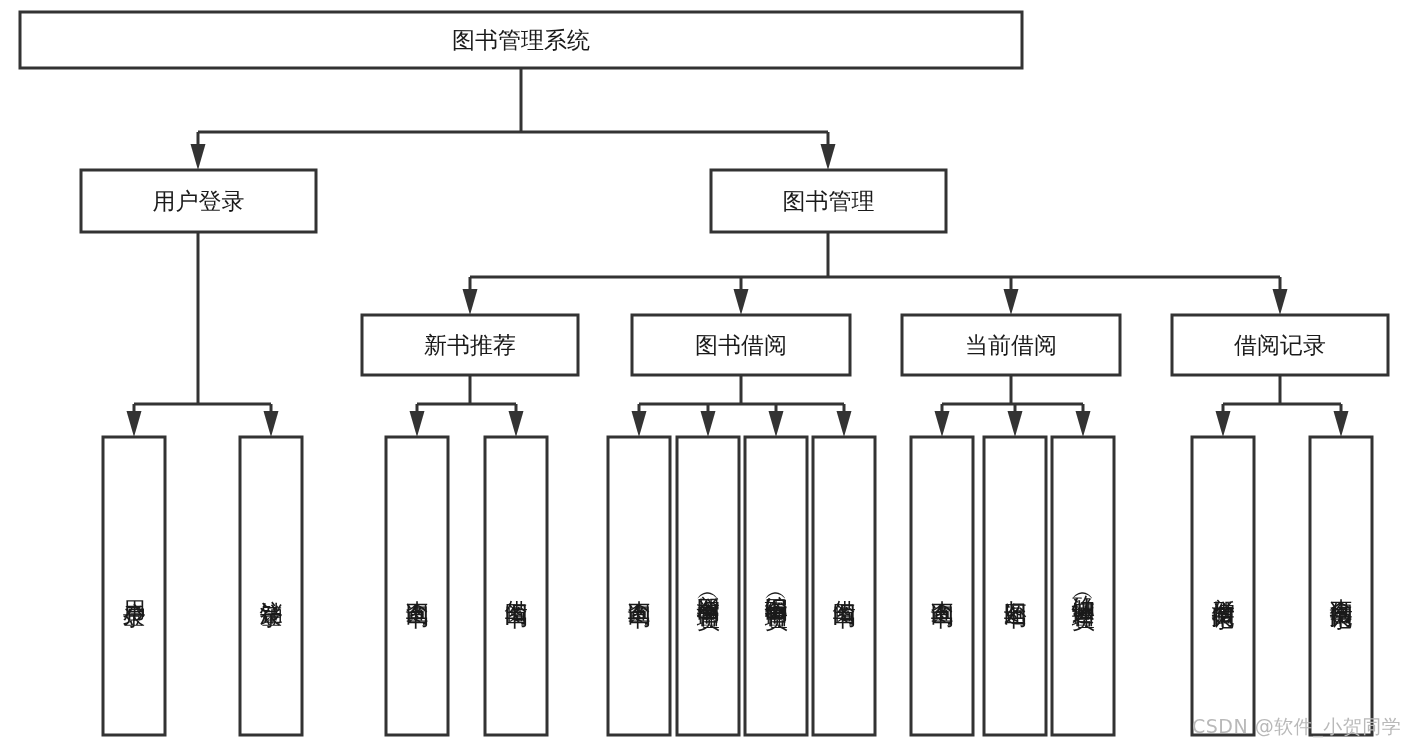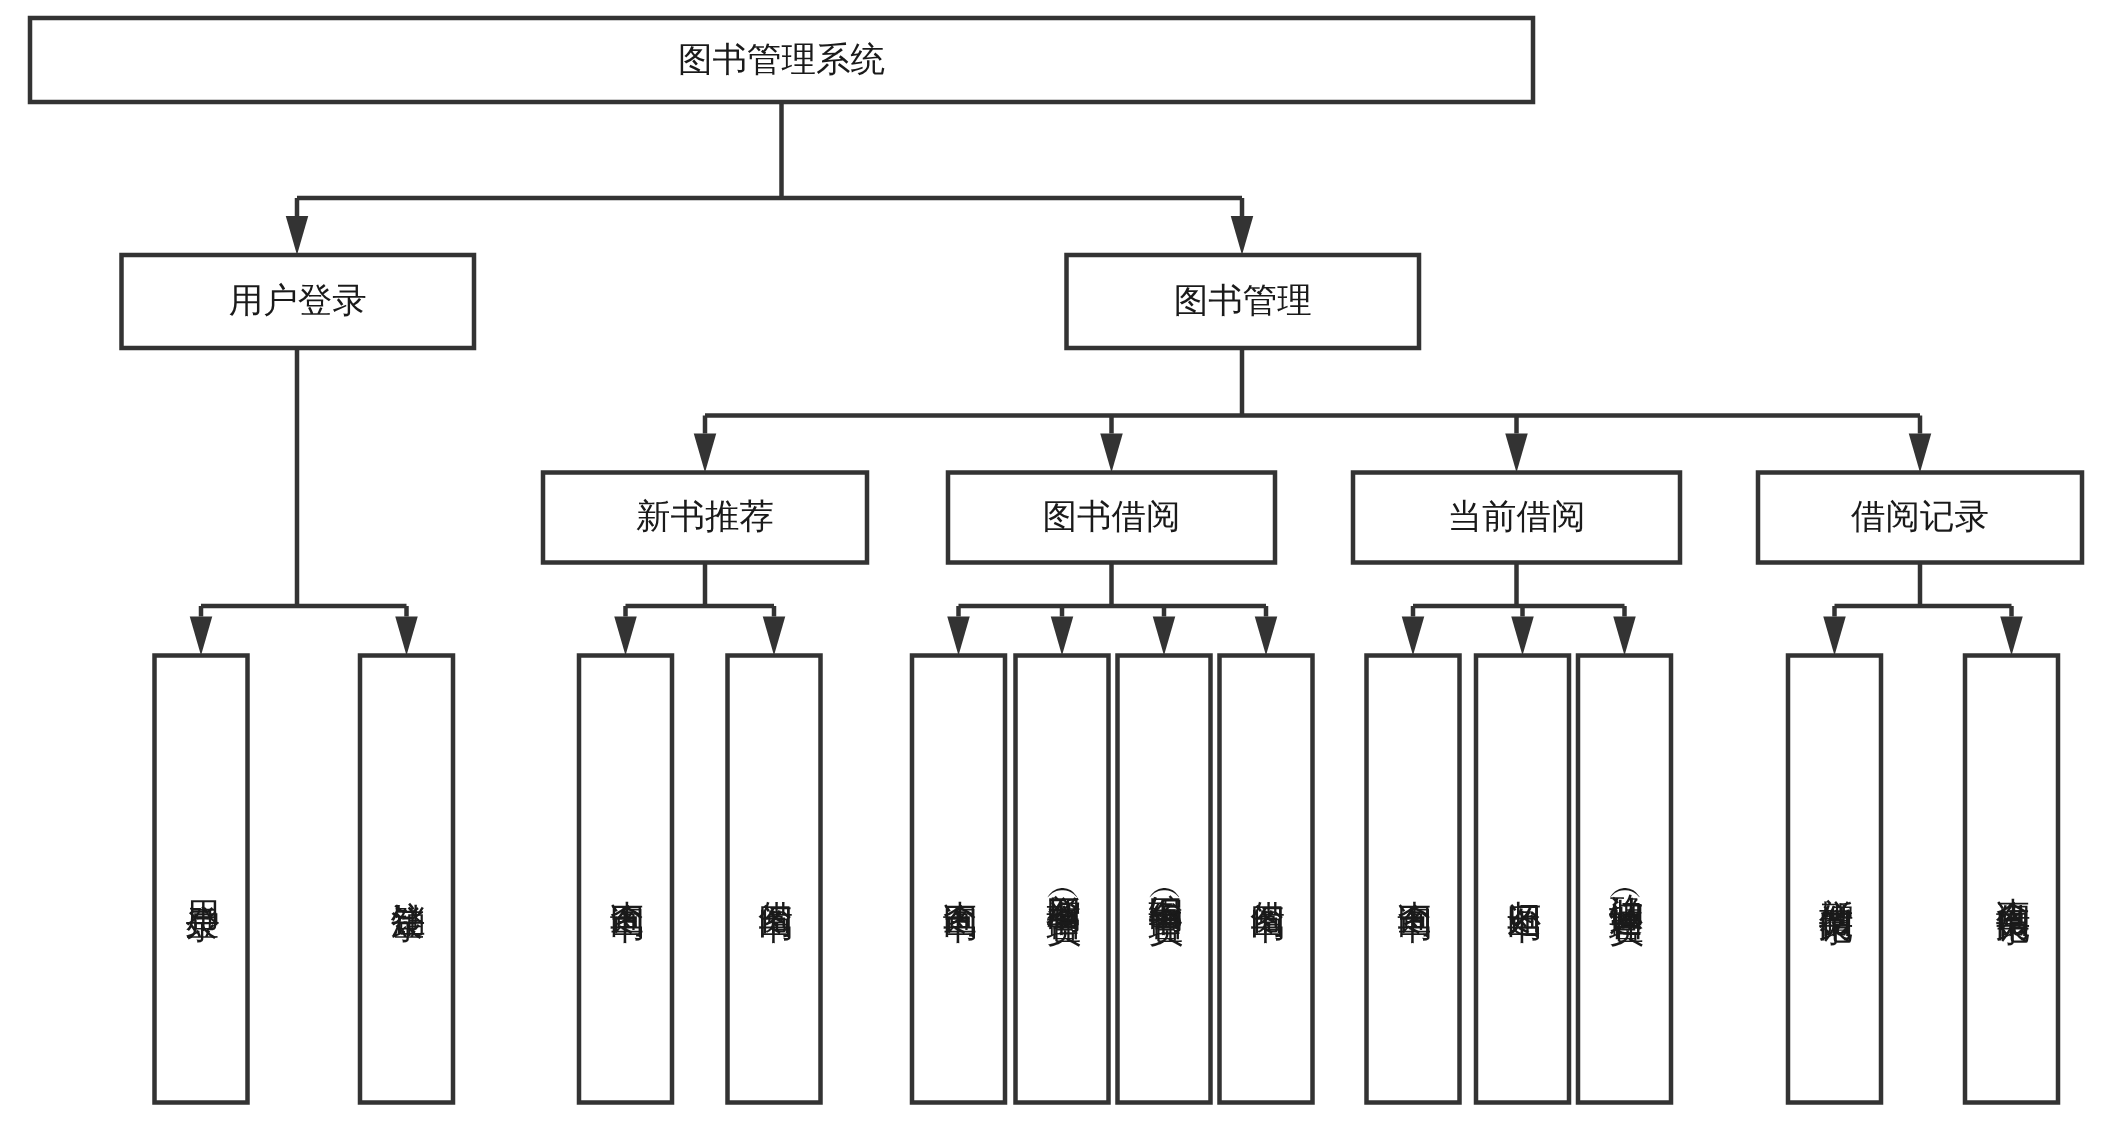--- a/index.html
+++ b/index.html
@@ -204,14 +204,15 @@
         <span class="leaf-label">确认归还（管理员）</span>
       </div>
       <div class="leaf-label-wrap" style="left: 1192px; top: 437px; width: 62px; height: 298px;">
         <span class="leaf-label">新增借阅记录</span>
       </div>
       <div class="leaf-label-wrap" style="left: 1310px; top: 437px; width: 62px; height: 298px;">
         <span class="leaf-label">查询借阅记录</span>
       </div>
     </div>
 
+  <div class="watermark" style="left: 1192px; top: 714px; color: rgb(185, 185, 185);">CSDN @软件_小贺同学</div>
 
 </div>
 
 </body></html>

